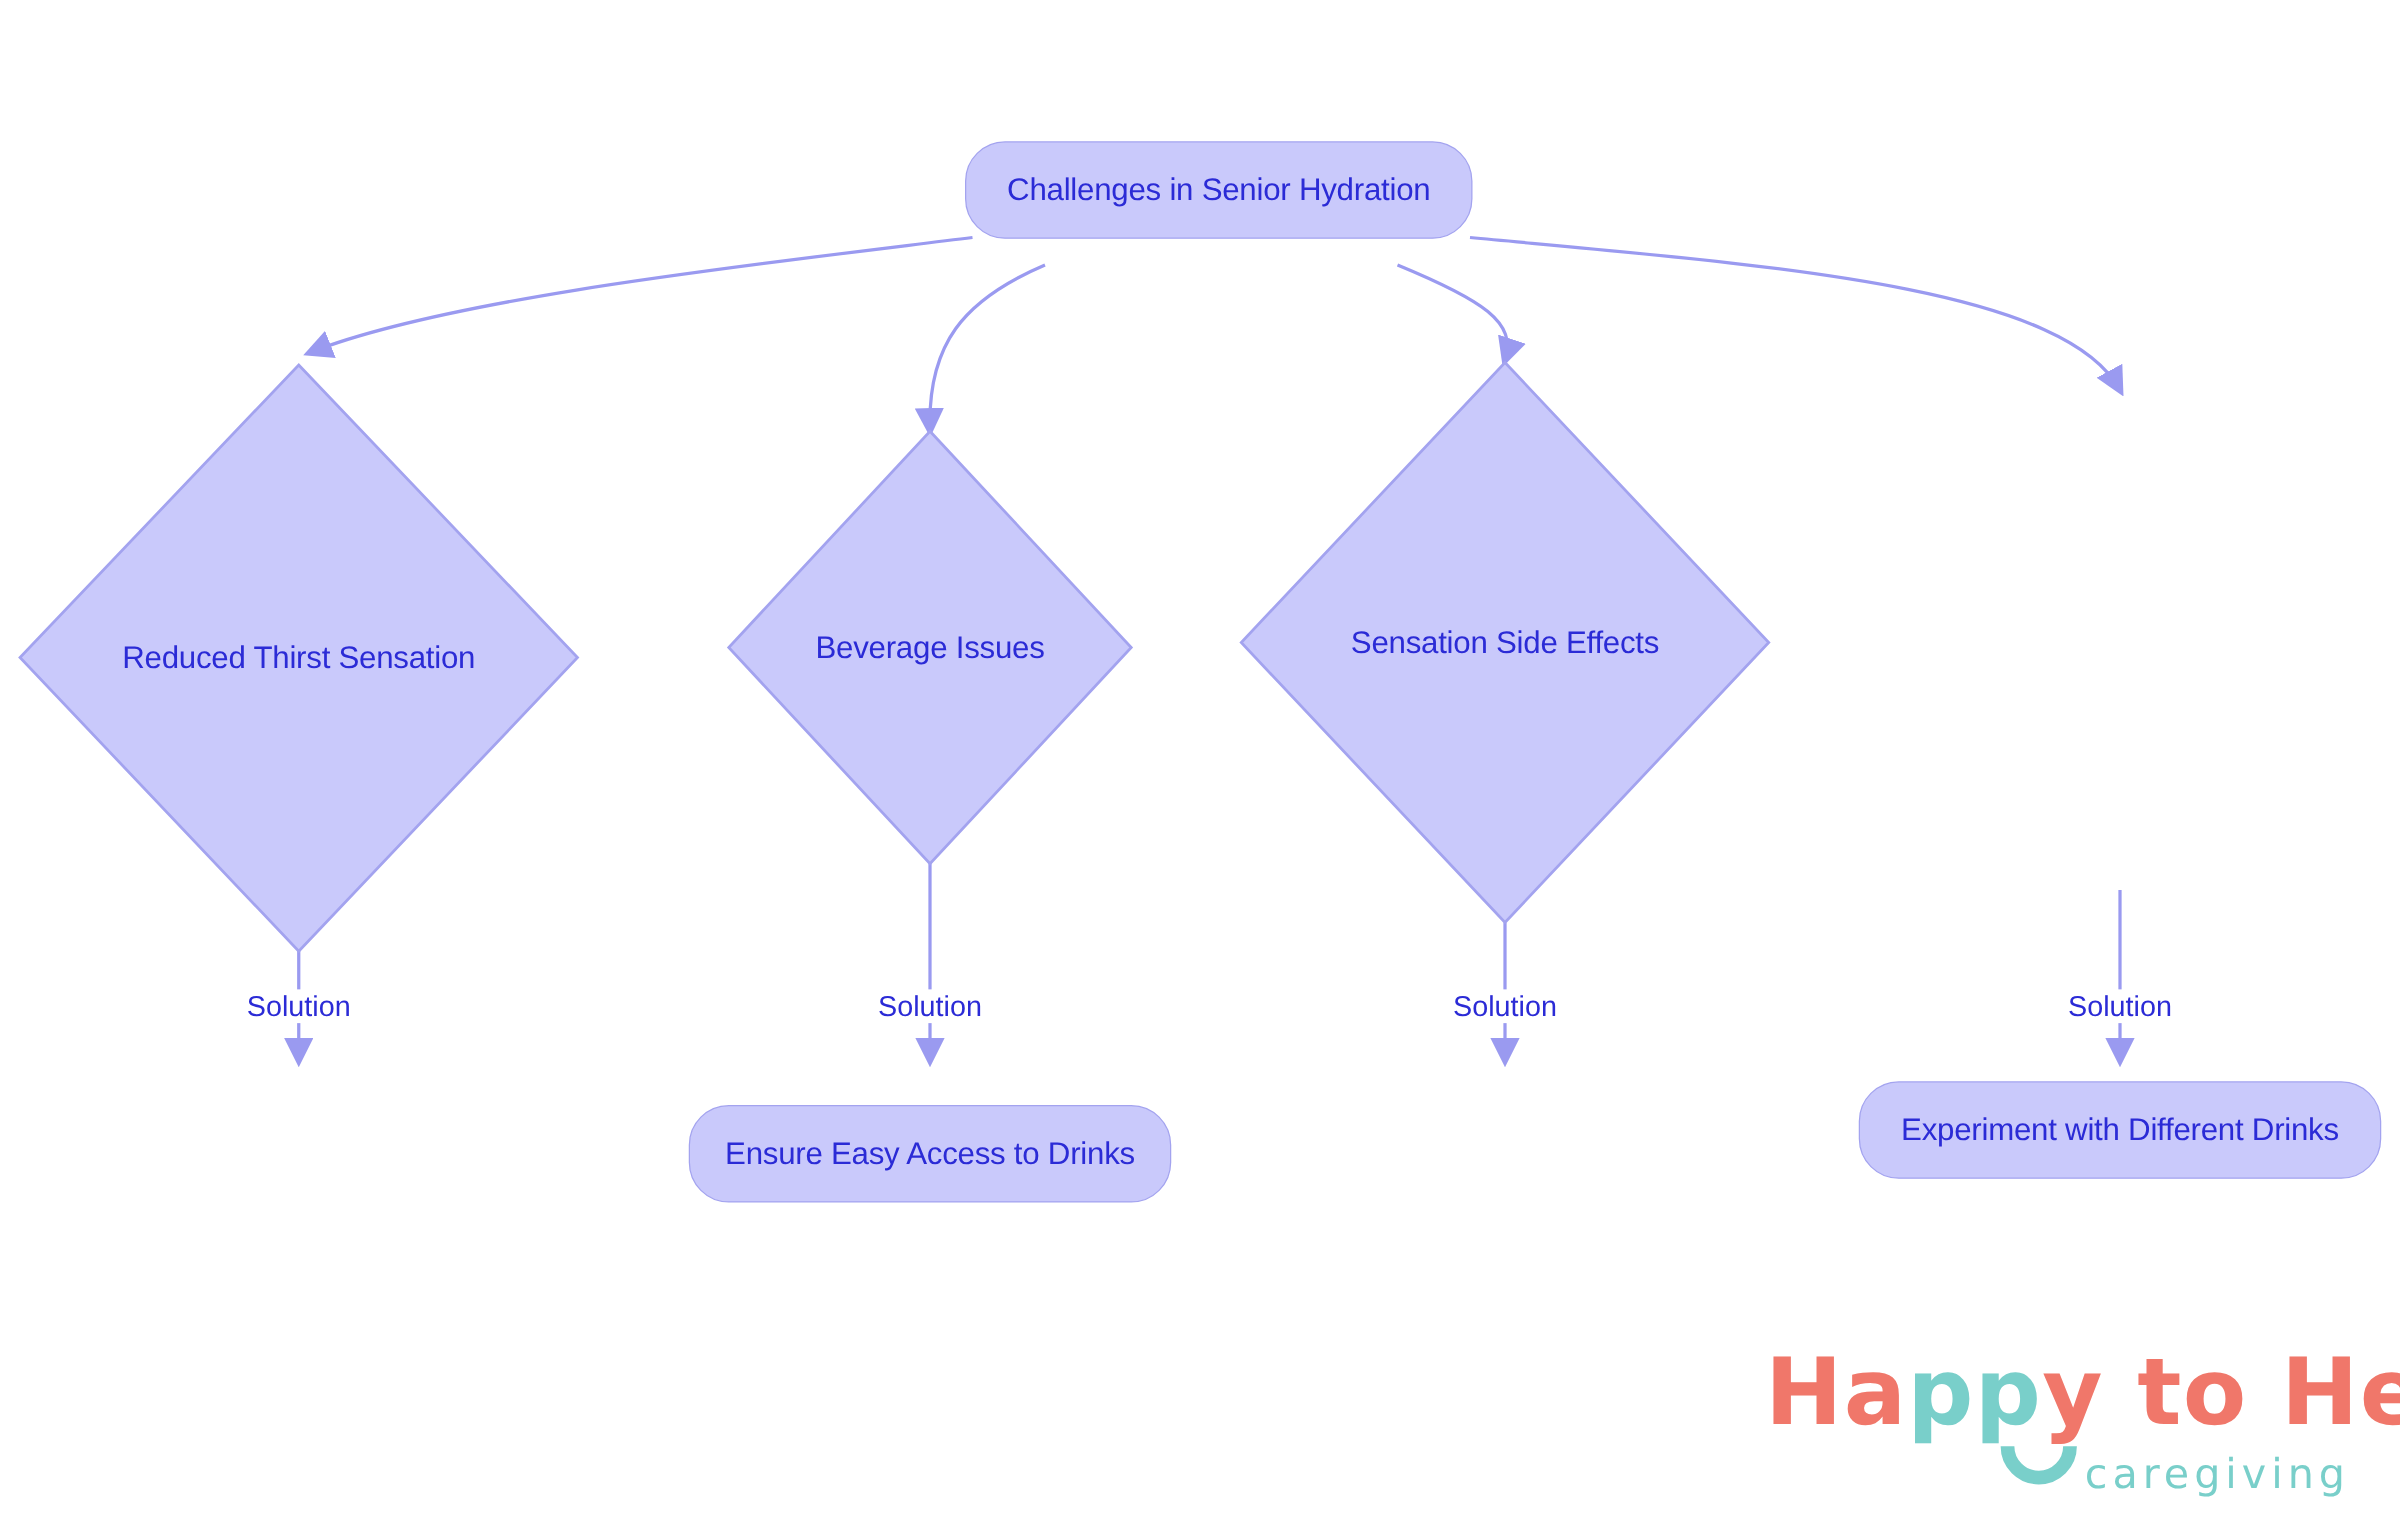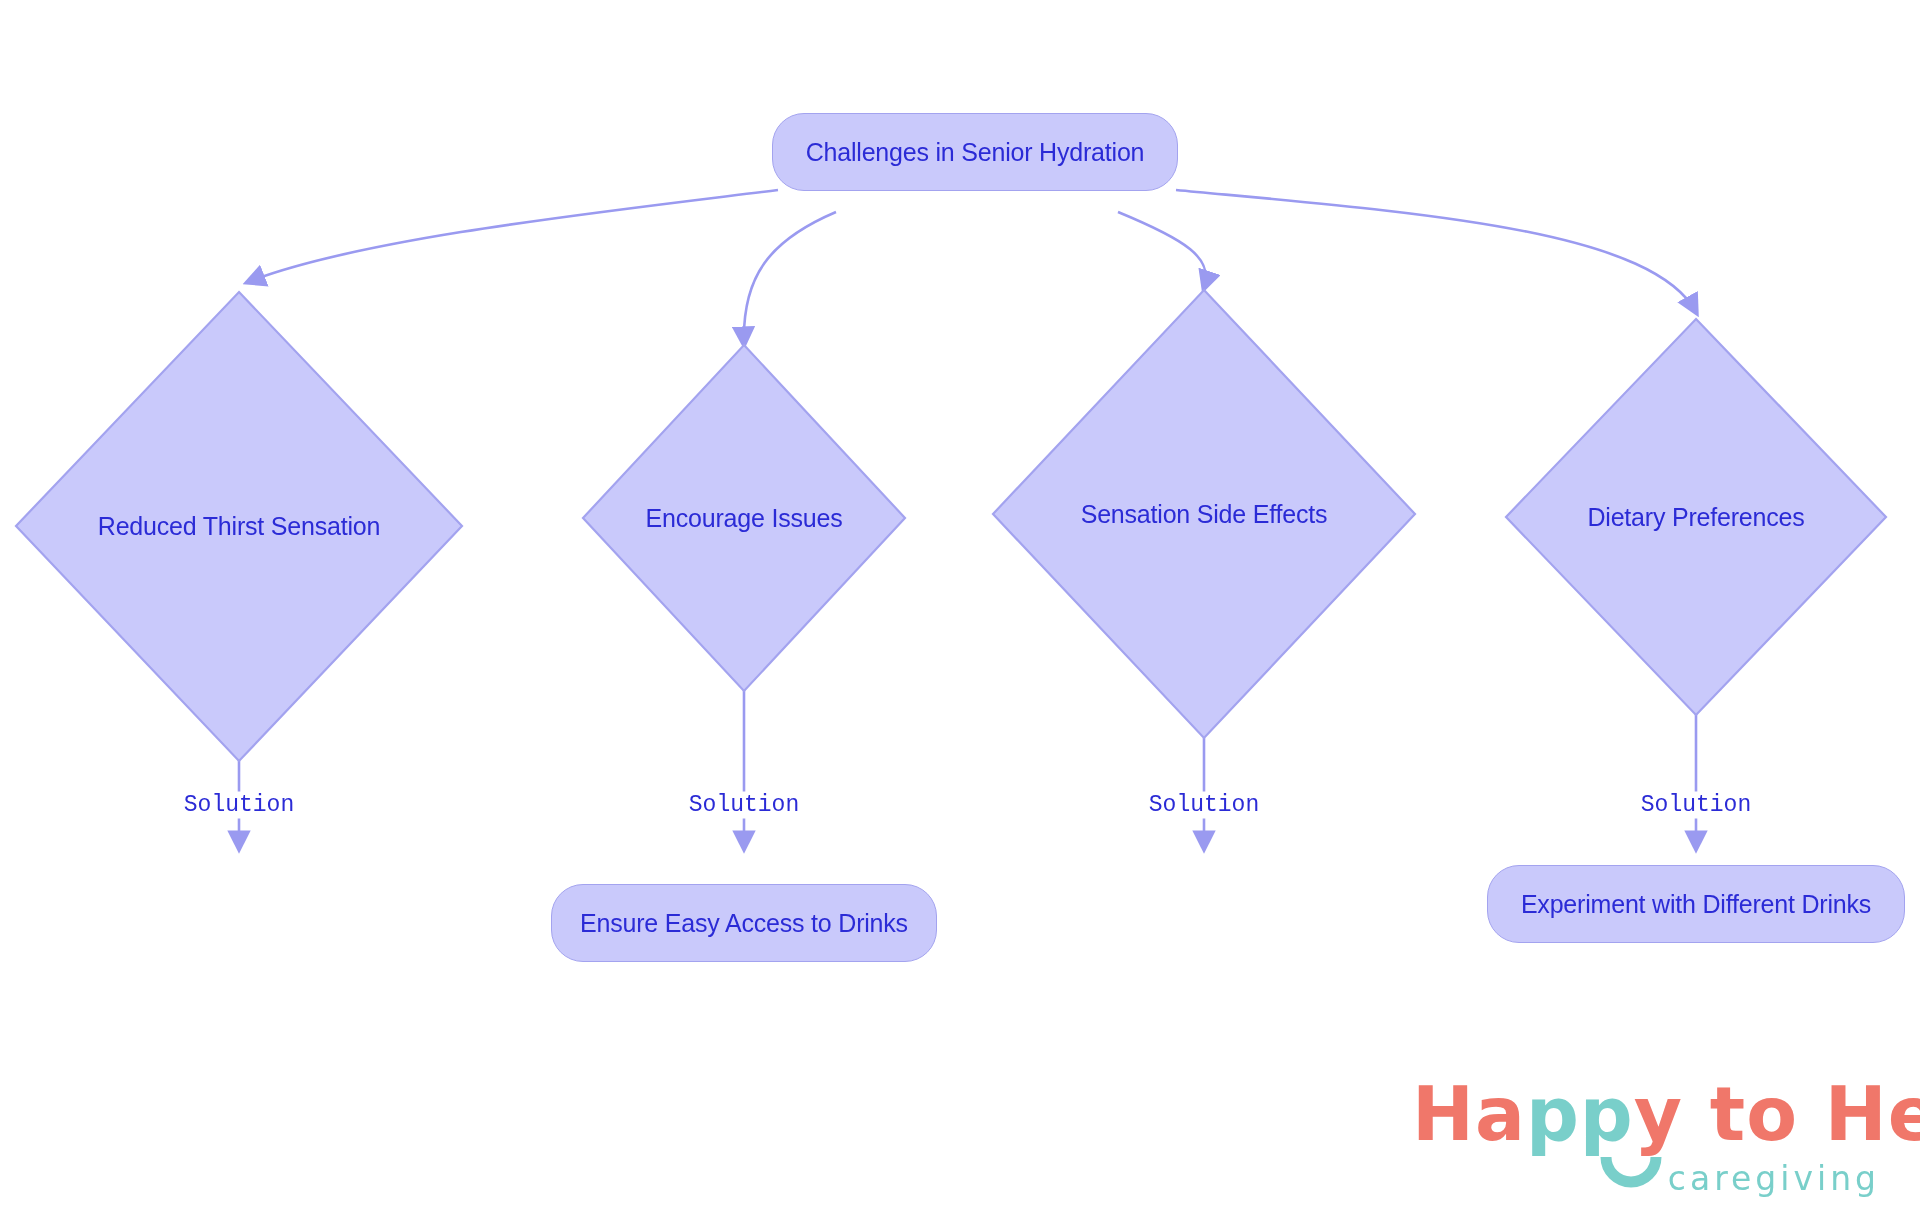--- a/index.html
+++ b/index.html
@@ -74,21 +74,21 @@
   }
   .diamond .node-label {
     position: relative;
     z-index: 2;
   }
 
   
   .edge-label {
     position: absolute;
     color: #2b2bd6;
-    font-family: Liberation Mono, monospace;
+    font-family: Liberation Sans, sans-serif;
     font-size: 23px;
     background: #ffffff;
     padding: 2px 7px;
     white-space: nowrap;
     line-height: 1;
     transform: translate(-50%, -50%);
     z-index: 3;
   }
 
   
@@ -165,36 +165,30 @@
     <svg class="dshape" viewBox="0 0 450 473" preserveAspectRatio="none" xmlns="http://www.w3.org/2000/svg">
       <polygon points="225,2 448,236 225,471 2,236" fill="#c9c9fb" stroke="#a3a3ef" stroke-width="2.2"></polygon>
     </svg>
     <span class="node-label">Reduced Thirst Sensation</span>
   </div>
 
   <div class="node diamond" style="left:581px; top:343px; width:326px; height:350px;">
     <svg class="dshape" viewBox="0 0 326 350" preserveAspectRatio="none" xmlns="http://www.w3.org/2000/svg">
       <polygon points="163,2 324,175 163,348 2,175" fill="#c9c9fb" stroke="#a3a3ef" stroke-width="2.2"></polygon>
     </svg>
-    <span class="node-label">Encourage Issues</span>
+    <span class="node-label">Beverage Issues</span>
   </div>
 
   <div class="node diamond" style="left:991px; top:288px; width:426px; height:452px;">
     <svg class="dshape" viewBox="0 0 426 452" preserveAspectRatio="none" xmlns="http://www.w3.org/2000/svg">
       <polygon points="213,2 424,226 213,450 2,226" fill="#c9c9fb" stroke="#a3a3ef" stroke-width="2.2"></polygon>
     </svg>
     <span class="node-label">Sensation Side Effects</span>
   </div>
 
-  <div class="node diamond" style="left:1504px; top:317px; width:384px; height:400px;">
-    <svg class="dshape" viewBox="0 0 384 400" preserveAspectRatio="none" xmlns="http://www.w3.org/2000/svg">
-      <polygon points="192,2 382,200 192,398 2,200" fill="#c9c9fb" stroke="#a3a3ef" stroke-width="2.2"></polygon>
-    </svg>
-    <span class="node-label">Dietary Preferences</span>
-  </div>
 
   <span class="edge-label" style="left:239px; top:805px;">Solution</span>
   <span class="edge-label" style="left:744px; top:805px;">Solution</span>
   <span class="edge-label" style="left:1204px; top:805px;">Solution</span>
   <span class="edge-label" style="left:1696px; top:805px;">Solution</span>
 
 
   <div class="node stadium" style="left:551px; top:865px; width:386px; height:78px;margin-top:19px;">
     <span class="node-label">Ensure Easy Access to Drinks</span>
   </div>

